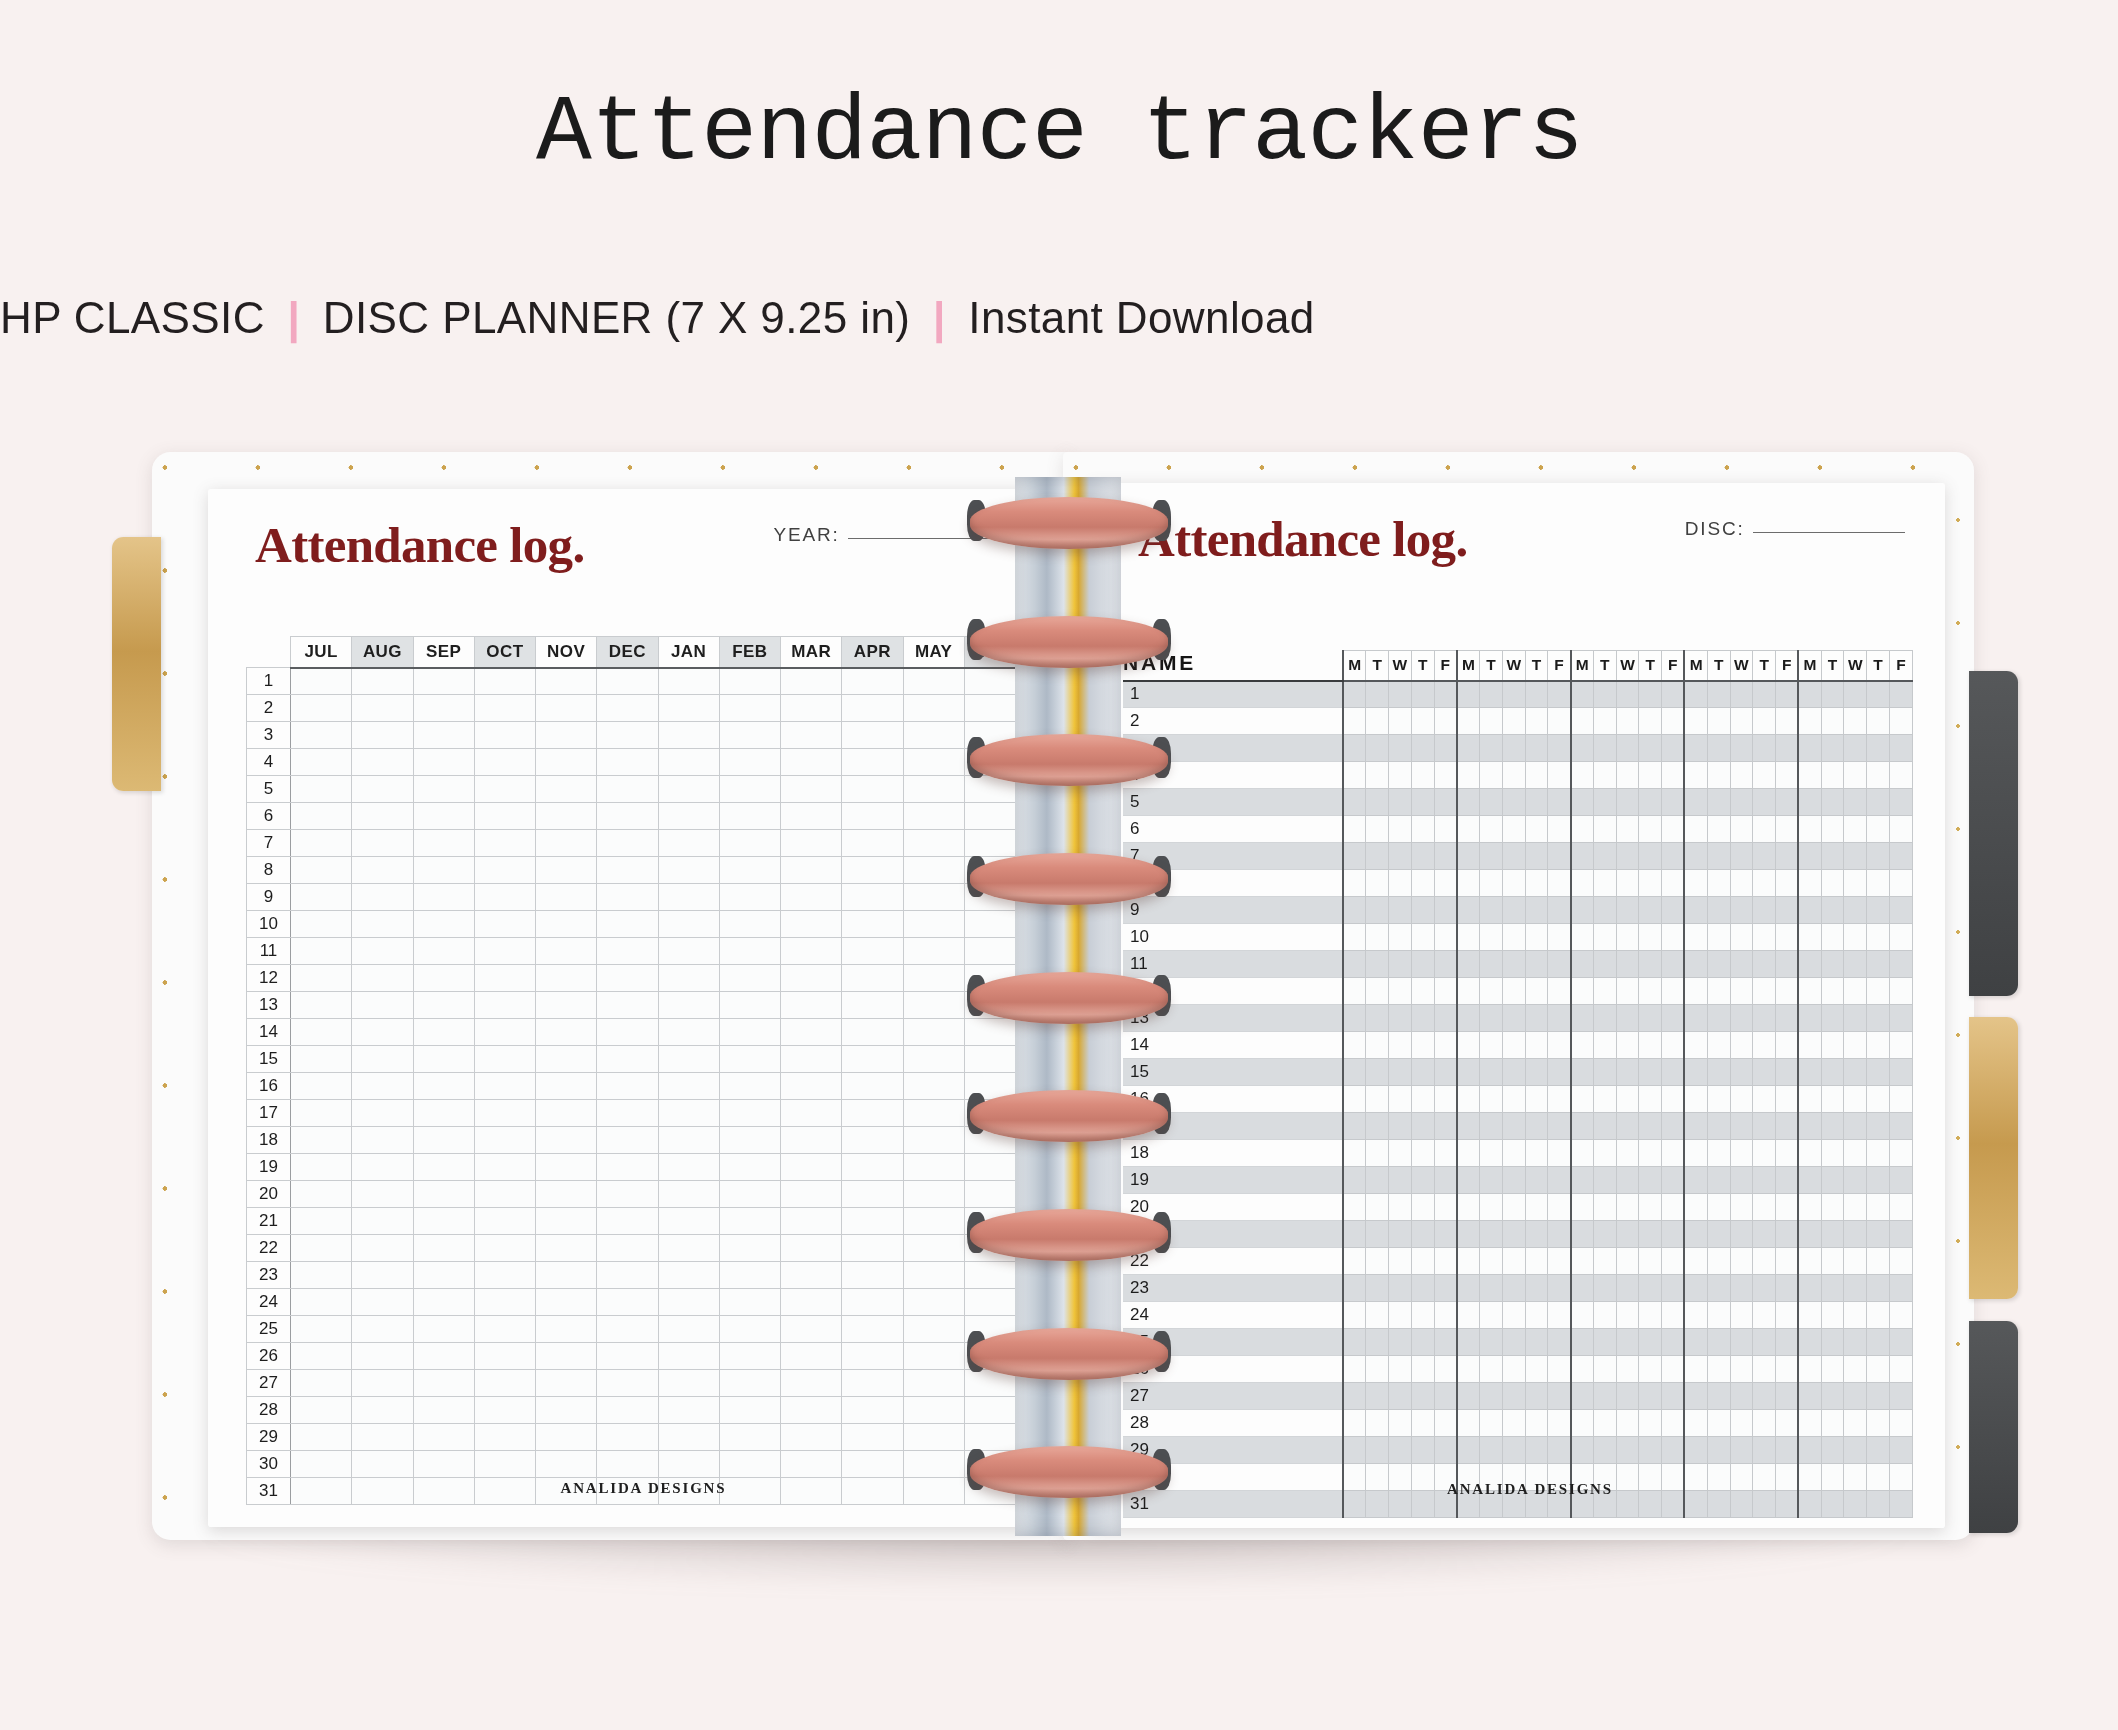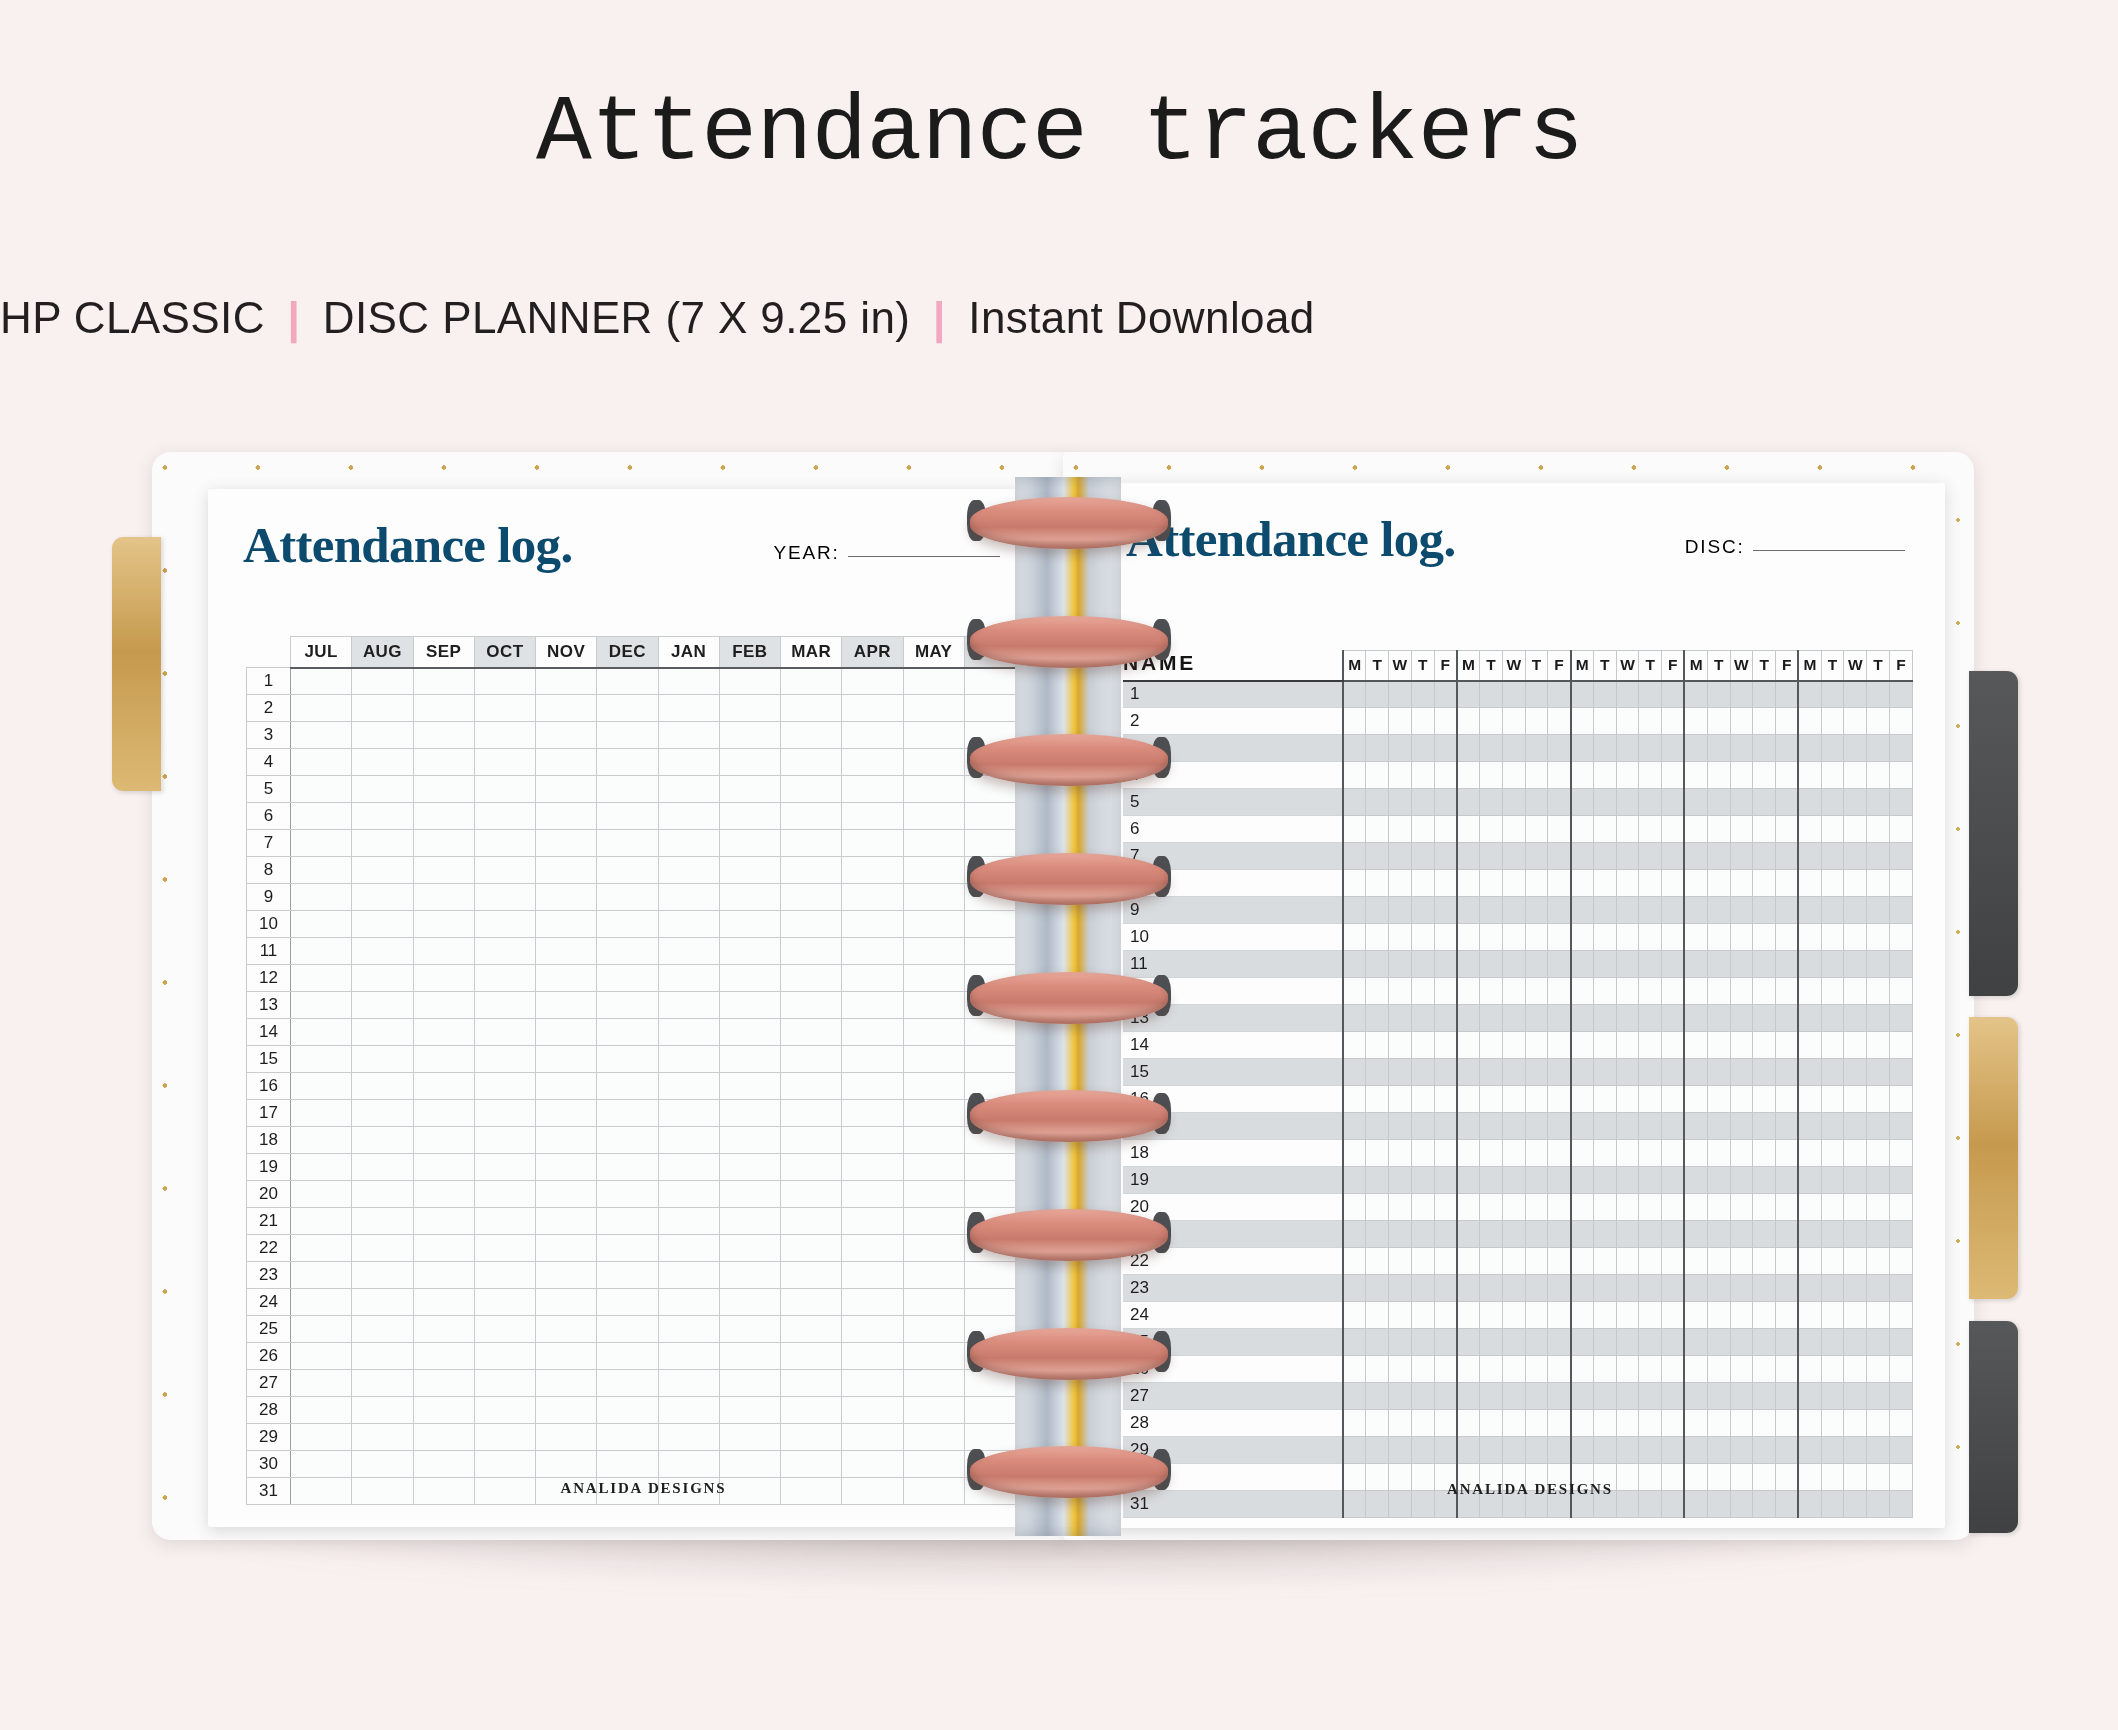--- a/index.html
+++ b/index.html
@@ -79,27 +79,28 @@
     background:#fdfdfd;
     box-shadow: 0 3.5px 15.5px rgba(90,80,80,.20);
   }
   #page-left  { left:56px;   top:37px;  width:847px; height:1038px; border-radius:2.8px 1.4px 1.4px 2.8px; }
   #page-right { left:939px; top:31px;  width:854px; height:1045px; border-radius:1.4px 2.8px 2.8px 1.4px; }
 
   .page-inner { position:absolute; inset:0; padding:31px 35px 0 35px; }
 
   .page-title {
     font-family:"Liberation Serif", serif;
-    font-weight:700; font-size:51px; color:#0c4a6e;
+    font-weight:700; font-size:51px; color:#7f1d1d;
     letter-spacing:-0.7px; line-height:1;
     display:inline-block;
+    margin-left:12px;
   }
   .field {
-    position:absolute; top:53px;
-    font-size:19px; color:#000000; letter-spacing:1.8px;
+    position:absolute; top:35px;
+    font-size:19px; color:#404040; letter-spacing:1.8px;
     white-space:nowrap;
   }
   .field .rule {
     display:inline-block; width:152px; height:0;
     border-bottom:1.8px solid #6c6c6c;
     vertical-align:2.1px; margin-left:8.5px;
   }
   #field-year  { right:55px; }
   #field-month { right:40px; }
 

